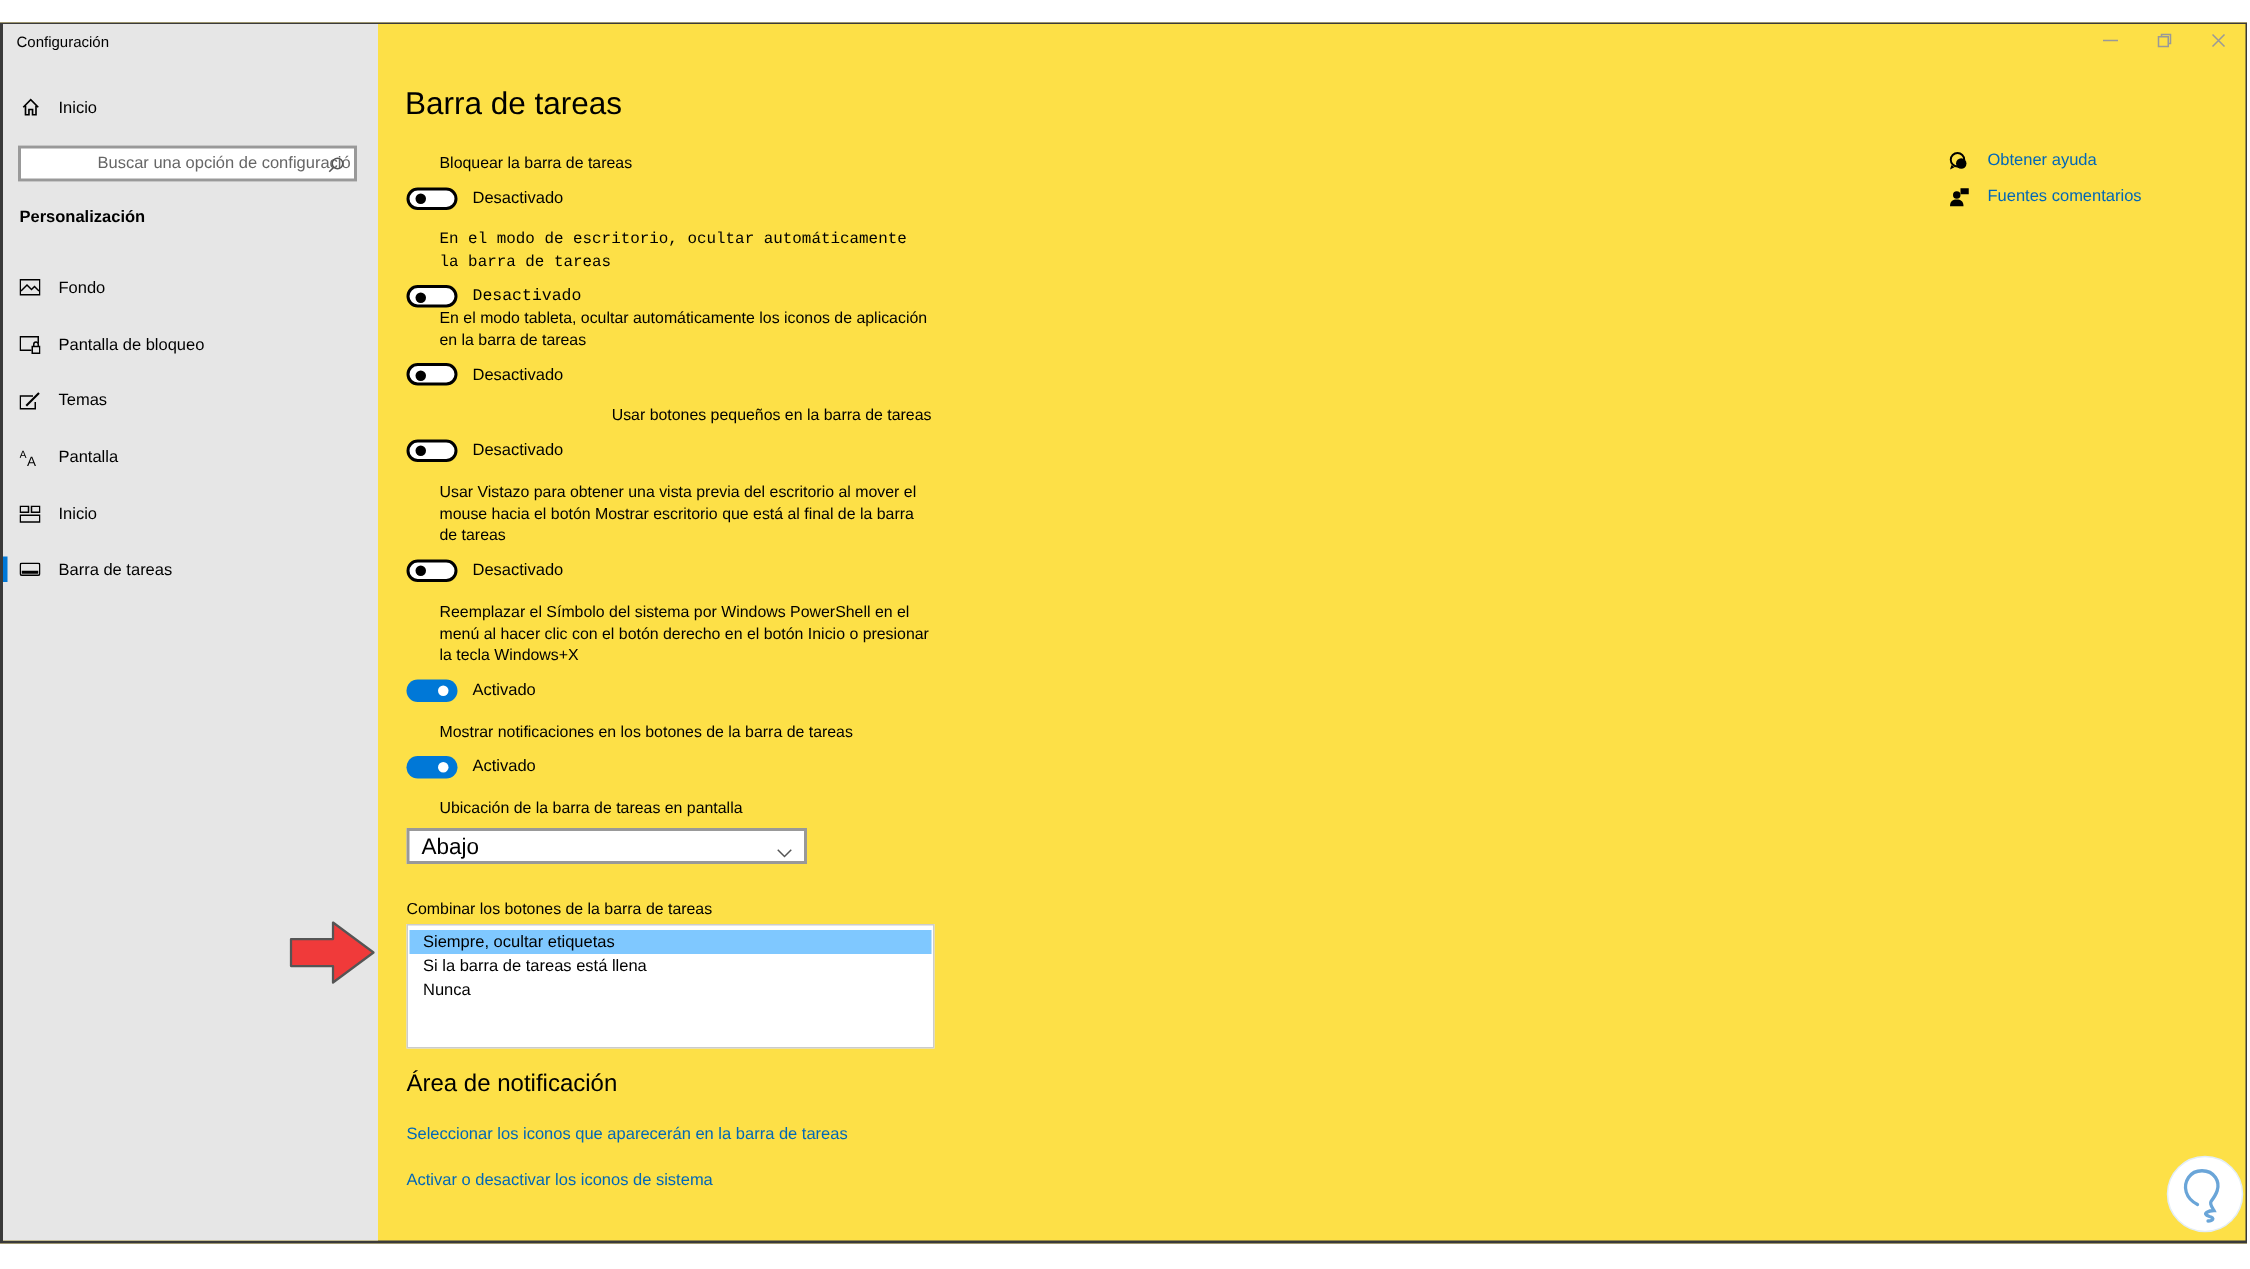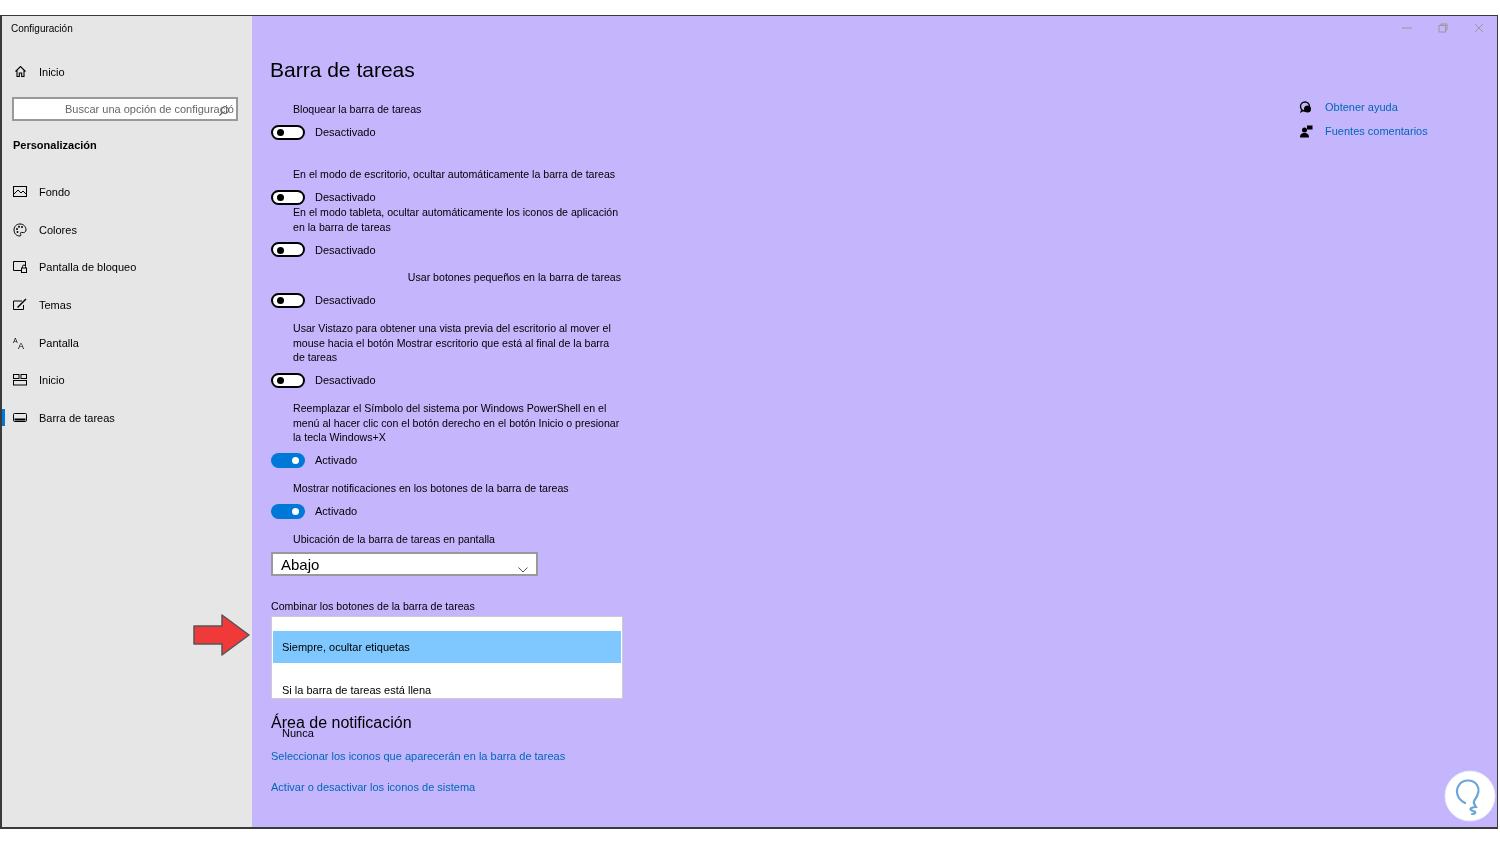--- a/index.html
+++ b/index.html
@@ -1,17 +1,17 @@
 <!DOCTYPE html>
 <html><head>
 <meta charset="utf-8">
 <style>
   html, body { margin:0; padding:0; background:#ffffff; }
   body { width:1500px; height:846px; position:relative; overflow:hidden; font-family:"Liberation Sans", sans-serif; color:#000; }
-  .window { position:absolute; left:0; top:15px; width:1498px; height:814px; border:1px solid #3a3a3a; border-left-width:2px; border-bottom-width:2px; background:#c4b5fd; box-sizing:border-box; }
+  .window { position:absolute; left:0; top:15px; width:1498px; height:814px; border:1px solid #3a3a3a; border-left-width:2px; border-bottom-width:2px; background:#fde047; box-sizing:border-box; }
   .sidebar { position:absolute; left:0; top:0; width:250px; height:100%; background:#e6e6e6; }
   .app-title { position:absolute; left:9px; top:7px; font-size:10px; color:#000; }
   .nav-home { position:absolute; left:10px; top:49px; display:flex; align-items:center; font-size:11px; cursor:pointer; }
   .nav-home .ico { width:16px; margin-right:11px; display:inline-flex; justify-content:center; }
   .search { position:absolute; left:10px; top:81px; width:226px; height:24px; border:2px solid #999; box-sizing:border-box; background:#fff; display:flex; align-items:center; }
   .search input { border:none; outline:none; font-family:"Liberation Sans", sans-serif; font-size:11px; padding-left:9px; width:190px; background:transparent; color:#000;margin-left:42px; }
   .search input::placeholder { color:#666; }
   .search .sicon { position:absolute; right:6px; top:4px; }
   .section-title { position:absolute; left:11px; top:123px; font-size:11px; font-weight:bold; }
   .nav-list { position:absolute; left:0; top:157px; width:202px; }
@@ -28,21 +28,21 @@
   .toggle { width:34px; height:15px; border-radius:9px; box-sizing:border-box; position:relative; cursor:pointer; }
   .toggle.off { border:2px solid #000; background:#fff; }
   .toggle.off::after { content:""; position:absolute; left:4px; top:2.5px; width:7px; height:7px; border-radius:50%; background:#000; }
   .toggle.on { background:#0078d7; border:none; }
   .toggle.on::after { content:""; position:absolute; right:6px; top:4px; width:7px; height:7px; border-radius:50%; background:#fff; }
   .toggle-state { font-size:11px; margin-left:10px; }
   .dropdown { position:absolute; left:1px; top:536px; width:267px; height:24px; border:2px solid #999; box-sizing:border-box; display:flex; align-items:center; font-size:15px; padding-left:8px; cursor:pointer; background:#fff; }
   .dropdown .chev { position:absolute; right:8px; top:5px; }
   .combo-label { position:absolute; left:1px; top:584px; font-size:10.6px; }
   .listbox { position:absolute; left:1px; top:600px; width:352px; height:83px; border:1px solid #ccc; box-sizing:border-box; background:#fff; padding-top:3px; }
-  .opt { height:32px; display:flex; align-items:center; padding-left:9px; font-size:11px; cursor:pointer; margin:11px 1px; }
+  .opt { height:16px; display:flex; align-items:center; padding-left:9px; font-size:11px; cursor:pointer; margin:0 1px; }
   .opt.selected { background:#7fc8ff; }
   .sub-title { position:absolute; left:1px; top:698px; font-size:16px; white-space:nowrap; }
   .link { position:absolute; left:1px; font-size:11px; color:#0067b8; cursor:pointer; white-space:nowrap; }
   .help { position:absolute; left:1296px; top:79px; }
   .help-item { display:flex; align-items:center; font-size:11px; color:#0067b8; height:24px; cursor:pointer; }
   .help-item .ico { width:16px; margin-right:11px; display:inline-flex; justify-content:center; }
   .arrow { position:absolute; left:192px; top:613px; }
   .watermark { position:absolute; left:1443px; top:769px; }
 </style>
 </head>
@@ -79,32 +79,20 @@
         <span class="ico">
           <svg width="14" height="12" viewBox="0 0 14 12">
               <rect x="0.5" y="0.5" width="13" height="10" fill="none" stroke="#000"></rect>
               <path d="M1 8 L5 4 L8 7 L10 5 L13 8" fill="none" stroke="#000"></path>
             </svg>
         </span>
         <span>Fondo</span>
       </div>
       <div class="nav-item">
         <span class="ico">
-          <svg width="14" height="14" viewBox="0 0 14 14">
-              <path d="M7 1 C3 1 1 4 1 7 C1 10 3 13 7 13 C8 13 8 11.5 7.5 11 C7 10 8 9 9 9.5 C11 10 13 9 13 7 C13 3.5 10.5 1 7 1 Z" fill="none" stroke="#000"></path>
-              <circle cx="4" cy="6" r="1" fill="#000"></circle>
-              <circle cx="6" cy="3.8" r="1" fill="#000"></circle>
-              <circle cx="9" cy="4" r="1" fill="#000"></circle>
-              <circle cx="4.5" cy="9" r="1" fill="#000"></circle>
-            </svg>
-        </span>
-        <span>Colores</span>
-      </div>
-      <div class="nav-item">
-        <span class="ico">
           <svg width="14" height="12" viewBox="0 0 14 12">
               <path d="M8 9.5 H0.5 V0.5 H12.5 V5" fill="none" stroke="#000"></path>
               <rect x="8.5" y="7" width="5" height="4.5" fill="none" stroke="#000"></rect>
               <path d="M9.5 7 V5.5 A1.5 1.5 0 0 1 12.5 5.5 V7" fill="none" stroke="#000"></path>
             </svg>
         </span>
         <span>Pantalla de bloqueo</span>
       </div>
       <div class="nav-item">
         <span class="ico">
@@ -169,21 +157,21 @@
     <div class="page-title">Barra de tareas</div>
 
     <div class="setting" style="top:86px;">
       <div class="label">Bloquear la barra de tareas</div>
       <div class="toggle-row">
         <div class="toggle off"></div>
         <span class="toggle-state">Desactivado</span>
       </div>
     </div>
 
-    <div class="setting" style="top:151px;">
+    <div class="setting" style="top:137px;font-family:Liberation Mono, monospace;">
       <div class="label">En el modo de escritorio, ocultar automáticamente la barra de tareas</div>
       <div class="toggle-row">
         <div class="toggle off"></div>
         <span class="toggle-state">Desactivado</span>
       </div>
     </div>
 
     <div class="setting" style="top:189px;">
       <div class="label">En el modo tableta, ocultar automáticamente los iconos de aplicación en la barra de tareas</div>
       <div class="toggle-row">

